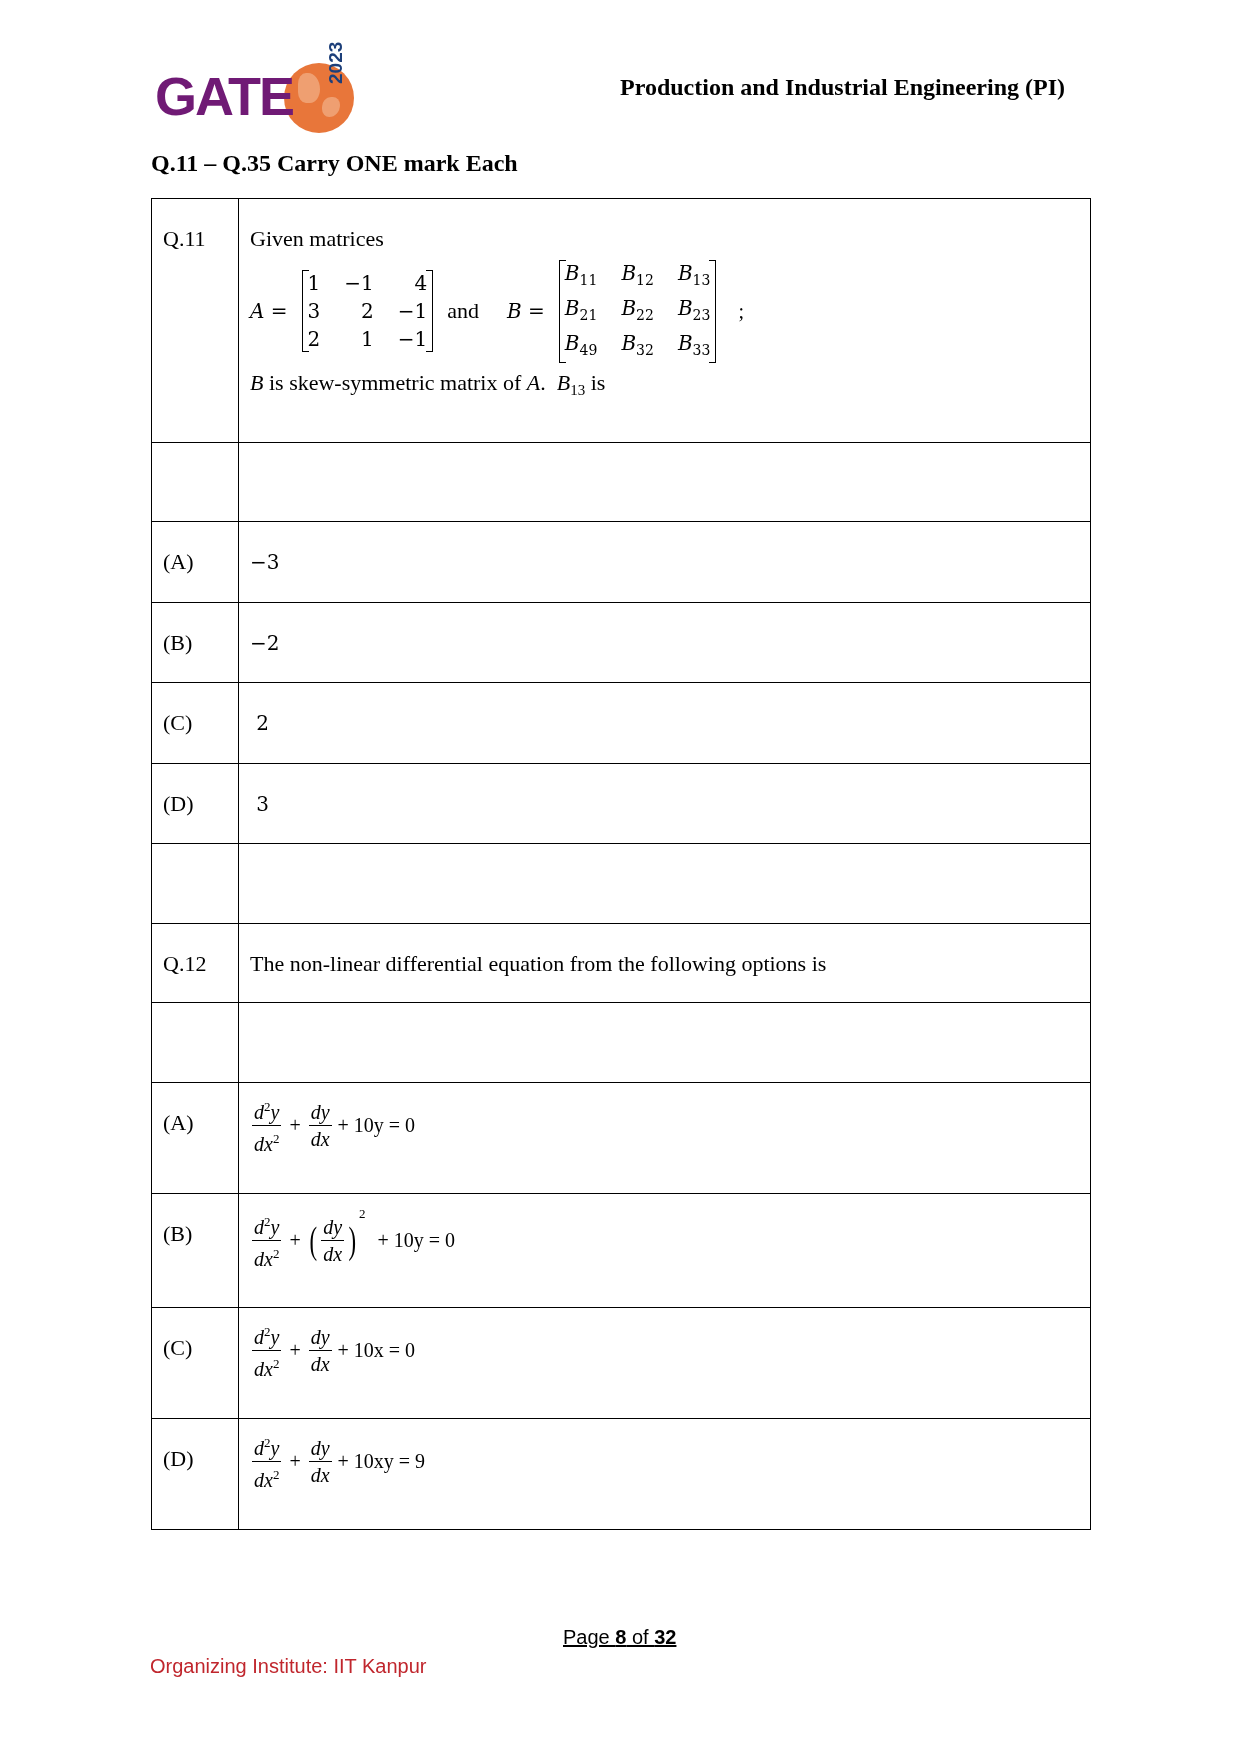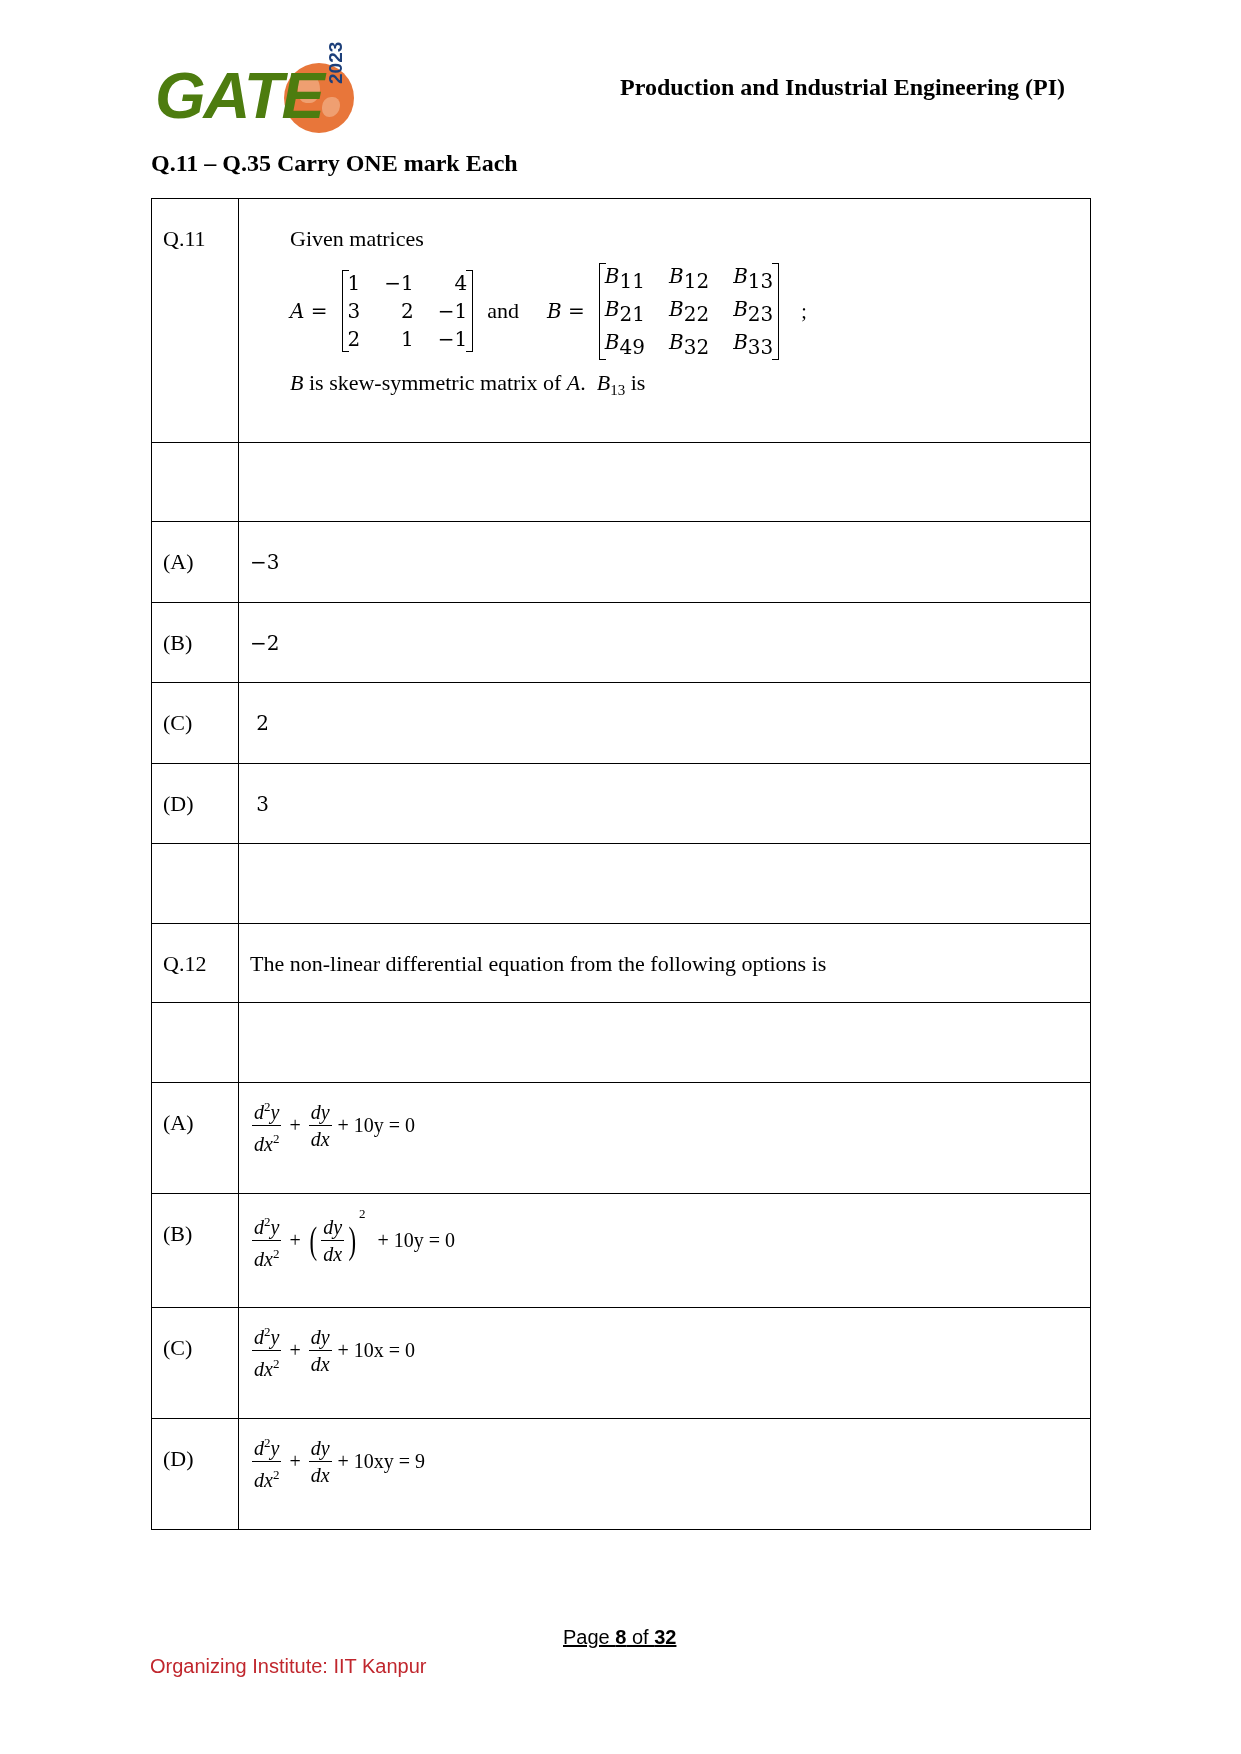--- a/index.html
+++ b/index.html
@@ -6,21 +6,21 @@
   body { width:1241px; height:1754px; position:relative; overflow:hidden;
          font-family:"Liberation Serif", serif; color:#000; }
   .abs { position:absolute; }
   .logo-globe { position:absolute; left:284px; top:63px; width:70px; height:70px; border-radius:50%;
                 background:#e8763a; }
   .logo-globe::before { content:""; position:absolute; left:14px; top:10px; width:22px; height:30px;
                 background:#f3b58f; border-radius:40% 60% 50% 40%; opacity:.65; }
   .logo-globe::after { content:""; position:absolute; left:38px; top:34px; width:18px; height:20px;
                 background:#f3b58f; border-radius:50% 40% 60% 40%; opacity:.65; }
   .logo-text { position:absolute; left:155px; top:62px; font-family:"Liberation Sans", sans-serif;
-               font-weight:bold; font-size:65px; line-height:68px; color:#4d7c0f; letter-spacing:-2px;font-style:italic; }
+               font-weight:bold; font-size:54px; line-height:68px; color:#701a75; letter-spacing:-2px; }
   .logo-year { position:absolute; left:325px; top:84px; font-family:"Liberation Sans", sans-serif;
                font-weight:bold; font-size:19px; color:#1d3f7a; transform:rotate(-90deg);
                transform-origin:left top; }
 
   .header-subject { left:620px; top:74px; font-weight:bold; font-size:24px; white-space:nowrap; }
   .section-title { left:151px; top:150px; font-weight:bold; font-size:24px; white-space:nowrap; }
 
   
   .qtable { left:151px; top:198px; width:940px; border:1.5px solid #000; box-sizing:border-box; }
   .row { display:flex; border-bottom:1.5px solid #000; box-sizing:border-box; }
@@ -35,21 +35,21 @@
   
   .mat-line { display:flex; align-items:center; margin-top:18px; height:82px; }
   .matrix { display:inline-grid; grid-template-columns:repeat(3, auto); column-gap:24px; row-gap:0;
             padding:0 6px; position:relative; font-family:"DejaVu Serif", serif; font-size:20px; line-height:28px; }
   .matrix::before, .matrix::after { content:""; position:absolute; top:1px; bottom:1px; width:6px;
             border-top:1.5px solid #000; border-bottom:1.5px solid #000; }
   .matrix::before { left:0; border-left:1.5px solid #000; }
   .matrix::after { right:0; border-right:1.5px solid #000; }
   .matrix span { text-align:right; }
   .matrix.b span { text-align:left; font-style:italic; }
-  .matrix.b sub { font-style:normal; font-size:20px; }
+  .matrix.b sub { font-style:normal; font-size:14px; }
   .eq-label { font-family:"DejaVu Serif", serif; font-size:20px; margin-right:14px; }
   .and { font-family:"Liberation Serif", serif; font-size:22px; margin:0 28px 0 14px; }
   .semi { margin-left:22px; font-size:20px; }
 
   .stmt { margin-top:18px; font-size:22px; }
   .stmt sub { font-size:15px; }
 
   
   .expr { display:flex; align-items:center; font-family:Liberation Serif, serif; font-size:20px; margin-top:-6px; }
   .frac { display:inline-flex; flex-direction:column; align-items:center; margin:0 2px; font-style:italic; }
@@ -68,21 +68,21 @@
 <body>
 
 <div class="abs logo-globe"></div>
 <div class="logo-text">GATE</div>
 <div class="logo-year">2023</div>
 <div class="abs header-subject">Production and Industrial Engineering (PI)</div>
 <div class="abs section-title">Q.11 – Q.35 Carry ONE mark Each</div>
 
 <div class="abs qtable">
 
-  <div class="row" style="height:244px;gap:40px;">
+  <div class="row" style="height:244px;">
     <div class="cell-l">Q.11</div>
     <div class="cell-r">
       <div>Given matrices</div>
       <div class="mat-line">
         <span class="eq-label mi">A =</span>
         <span class="matrix">
           <span>1</span>
           <span>−1</span>
           <span>4</span>
           <span>3</span>

